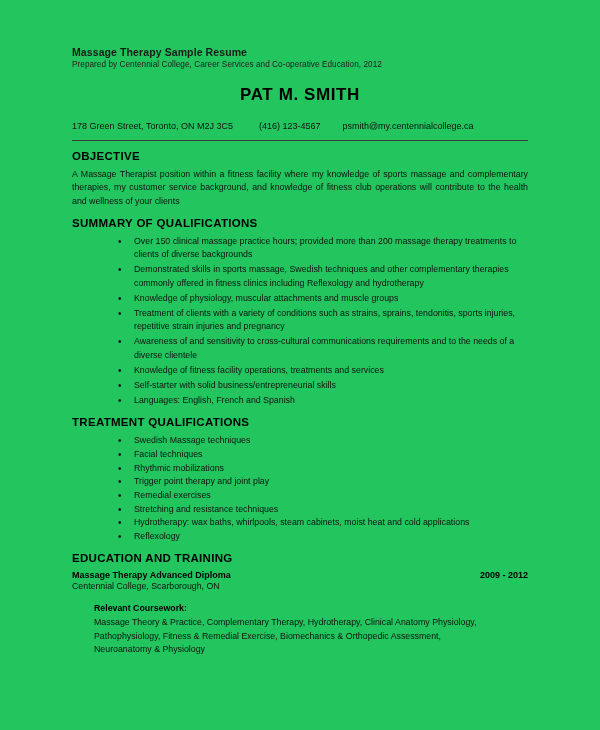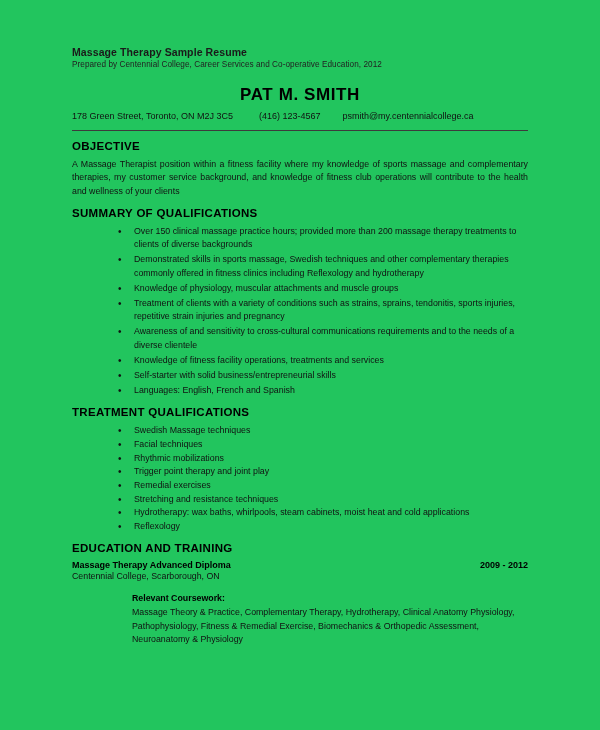--- a/index.html
+++ b/index.html
@@ -38,21 +38,21 @@
     font-size: 17px;
     font-weight: bold;
     letter-spacing: 0.6px;
     margin: 0 0 6px 0;
     color: #000;
     text-align: center;
   }
   .contact-line {
     font-size: 9px;
     color: #111;
-    margin: 6px 0 9px 0;
+    margin: 16px 0 9px 0;
     white-space: nowrap;
   }
   .contact-line .gap-a { display: inline-block; width: 26px; }
   .contact-line .gap-b { display: inline-block; width: 22px; }
   .rule {
     border: 0;
     border-top: 1.6px solid #3c3c3c;
     margin: 0;
   }
   .section-head {
@@ -107,21 +107,21 @@
     font-size: 9px;
     font-weight: bold;
     color: #000;
   }
   .edu-school {
     font-size: 8.8px;
     color: #111;
     margin: 1px 0 0 0;
   }
   .course-block {
-    margin: 12px 0 0 60px;
+    margin: 12px 0 0 22px;
   }
   .course-title {
     font-size: 8.8px;
     font-weight: bold;
     margin: 0 0 3px 0;
     color: #000;
   }
   .course-text {
     font-size: 8.8px;
     line-height: 1.5;

